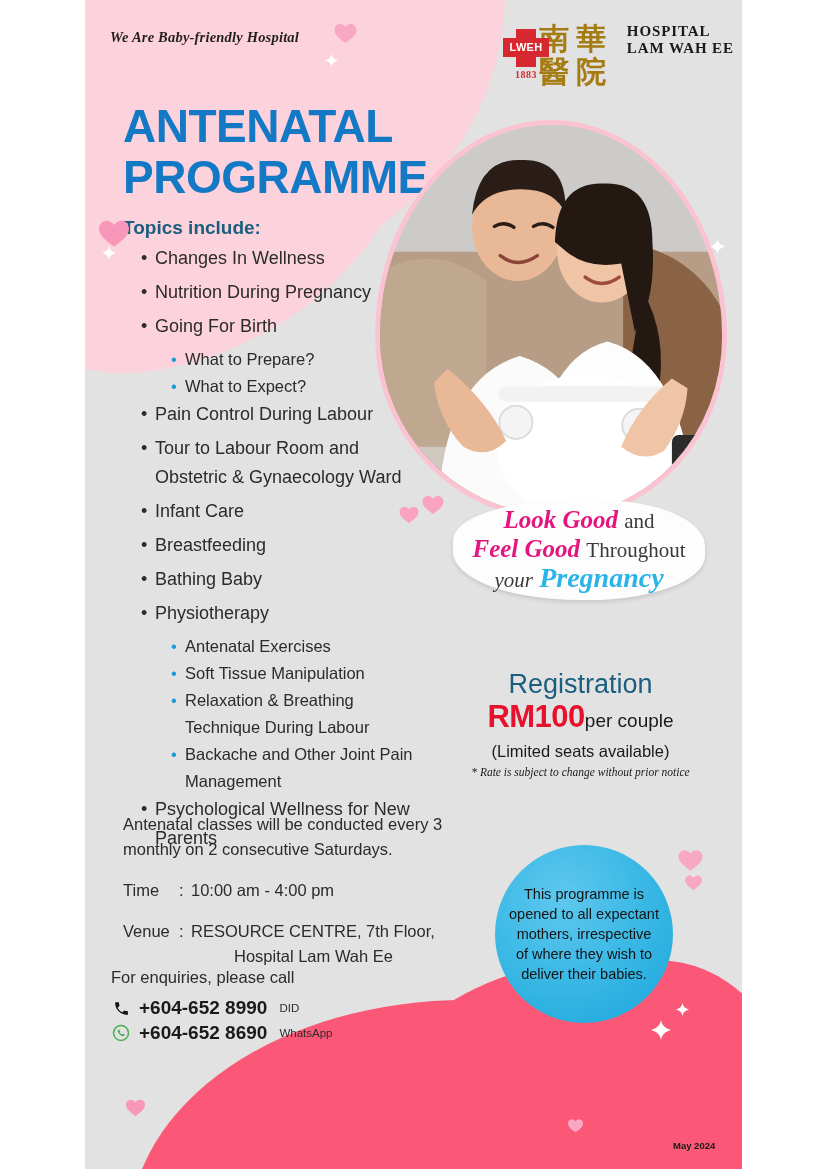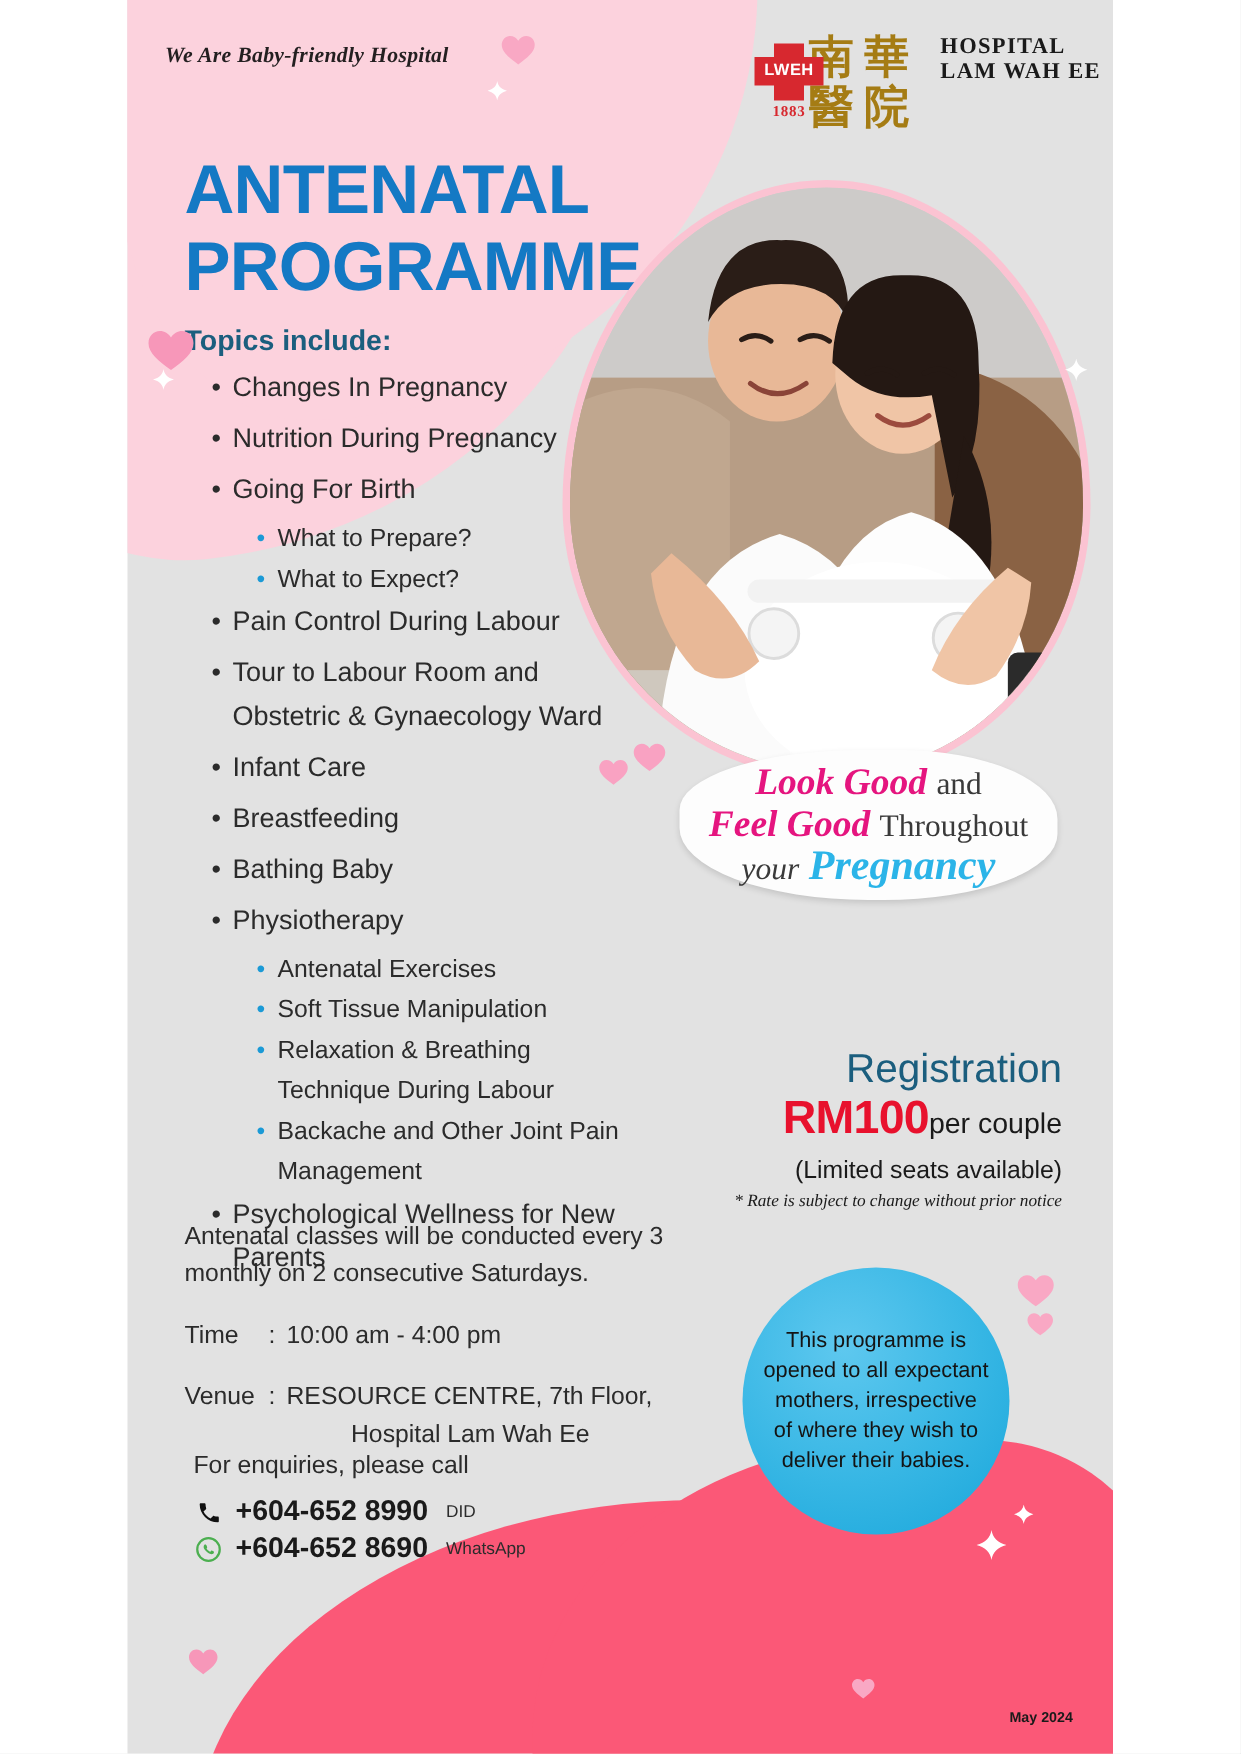--- a/index.html
+++ b/index.html
@@ -124,39 +124,39 @@
   }
   .sk1 { font-size: 25px; line-height: 27px; white-space: nowrap; }
   .sk2 { font-size: 25px; line-height: 27px; white-space: nowrap; }
   .sk3 { font-size: 25px; line-height: 28px; white-space: nowrap; }
   .mag { color: #e5157f; font-style: italic; font-weight: bold; }
   .gry { color: #3a3a3a; font-size: 21px; }
   .cyn { color: #2bb4e8; font-style: italic; font-weight: bold; font-size: 28px; }
   .gry-i { color: #3a3a3a; font-style: italic; font-size: 21px; }
 
   
-  .reg { position: absolute; left: 368px; top: 696px; width: 255px; text-align: right; }
+  .reg { position: absolute; left: 368px; top: 668px; width: 255px; text-align: center; }
   .reg-t { font-size: 27px; color: #1b5e7e; line-height: 32px; }
   .reg-p { line-height: 34px; white-space: nowrap; }
   .rm { font-size: 31px; font-weight: bold; color: #e8112d; letter-spacing: -.5px; }
   .pc { font-size: 19px; color: #1a1a1a; }
   .lim { font-size: 16.5px; color: #1a1a1a; line-height: 24px; }
   .note { font-family: "Liberation Serif", serif; font-style: italic; font-size: 11.5px; color: #1a1a1a; line-height: 18px; }
 
   
   .sched { position: absolute; left: 38px; top: 812px; width: 380px; font-size: 16.5px; color: #2b2b2b; }
   .sched .p { line-height: 25px; margin-bottom: 16px; }
   .row { display: flex; line-height: 25px; margin-bottom: 16px; }
   .lbl { flex: none; width: 56px; }
   .colon { flex: none; width: 12px; }
   .val { flex: 1; }
   .val .ind { padding-left: 43px; }
 
   
-  .enq { position: absolute; left: 44px; top: 965px; width: 360px; }
+  .enq { position: absolute; left: 26px; top: 965px; width: 360px; }
   .enq-h { font-size: 16.5px; color: #2b2b2b; line-height: 25px; margin-bottom: 7px; }
   .tel { display: flex; align-items: center; gap: 8px; margin-bottom: 3px; }
   .tel .ic { flex: none; width: 20px; height: 20px; display: flex; align-items: center; justify-content: center; }
   .num { font-size: 19px; font-weight: bold; color: #1a1a1a; }
   .kind { font-size: 11.5px; color: #2b2b2b; margin-left: 4px; }
 
   
   .circle {
     position: absolute; left: 410px; top: 845px;
     width: 178px; height: 178px; border-radius: 50%;
@@ -239,21 +239,21 @@
       <path d="M70 250 q42 34 60 74 q-20 20 -44 6 q-26 -28 -30 -66z" fill="#e8b897"></path>
       <path d="M300 260 q-36 30 -52 70 q22 18 44 4 q22 -30 24 -64z" fill="#f0c5a6"></path>
       <rect x="300" y="318" width="30" height="50" rx="7" fill="#2b2b2b"></rect>
     </svg>
   </div>
 
   <div class="topics-head">Topics include:</div>
   <div class="topics" id="topics-list">
       <div class="li l1">
         <span class="dot d1">•</span>
-        <span>Changes In Pregnancy</span>
+        <span>Changes In Wellness</span>
       </div>
       <div class="li-gap"></div>
       <div class="li l1">
         <span class="dot d1">•</span>
         <span>Nutrition During Pregnancy</span>
       </div>
       <div class="li-gap"></div>
       <div class="li l1">
         <span class="dot d1">•</span>
         <span>Going For Birth</span>

